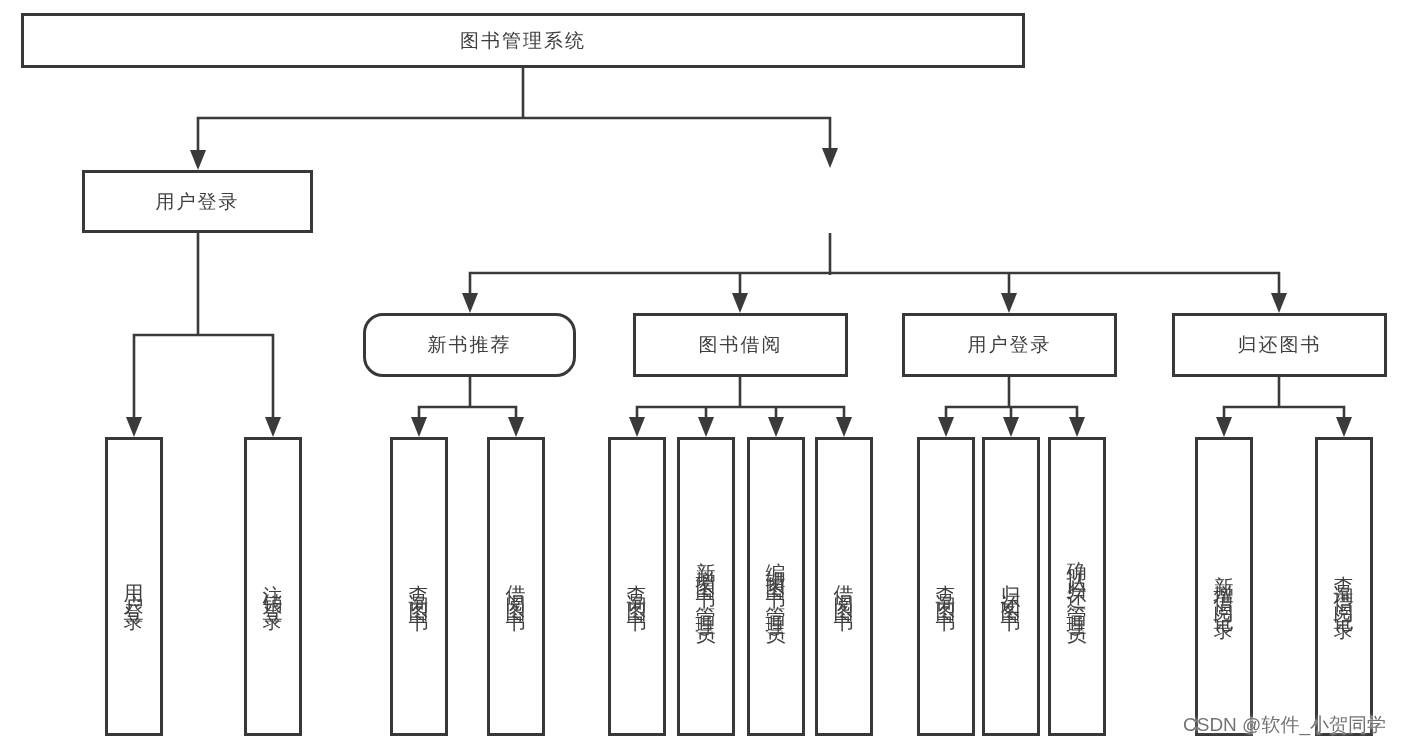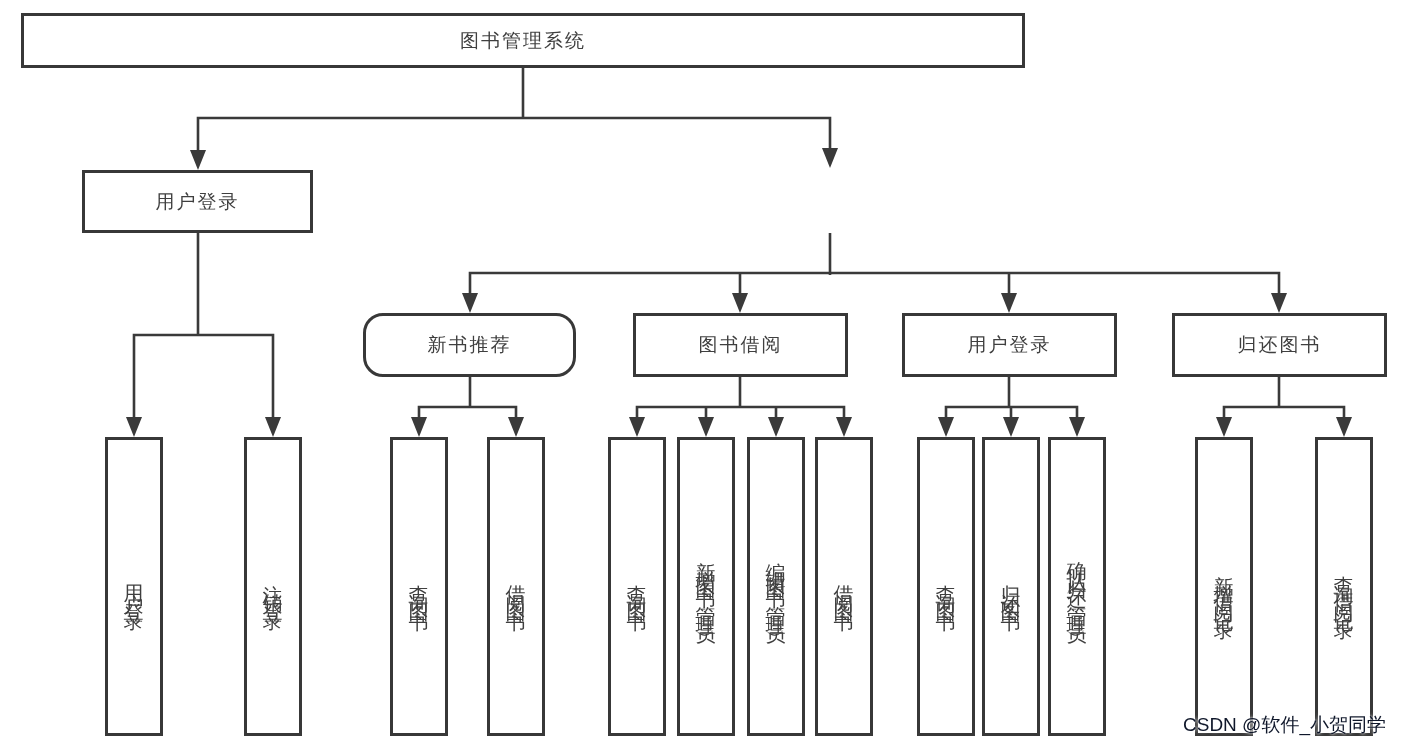--- a/index.html
+++ b/index.html
@@ -44,21 +44,21 @@
     font-size: 20px;
     letter-spacing: 9px;
     line-height: 1;
     white-space: nowrap;
   }
   .watermark {
     position: absolute;
     left: 1183px;
     top: 712px;
     font-size: 19px;
-    color: #0f172a;
+    color: #737373;
     white-space: nowrap;
     text-shadow: 0 0 2px #ffffff, 0 0 4px #ffffff;
     z-index: 5;
   }
 </style>
 </head>
 <body>
 
 <div class="stage">
 

